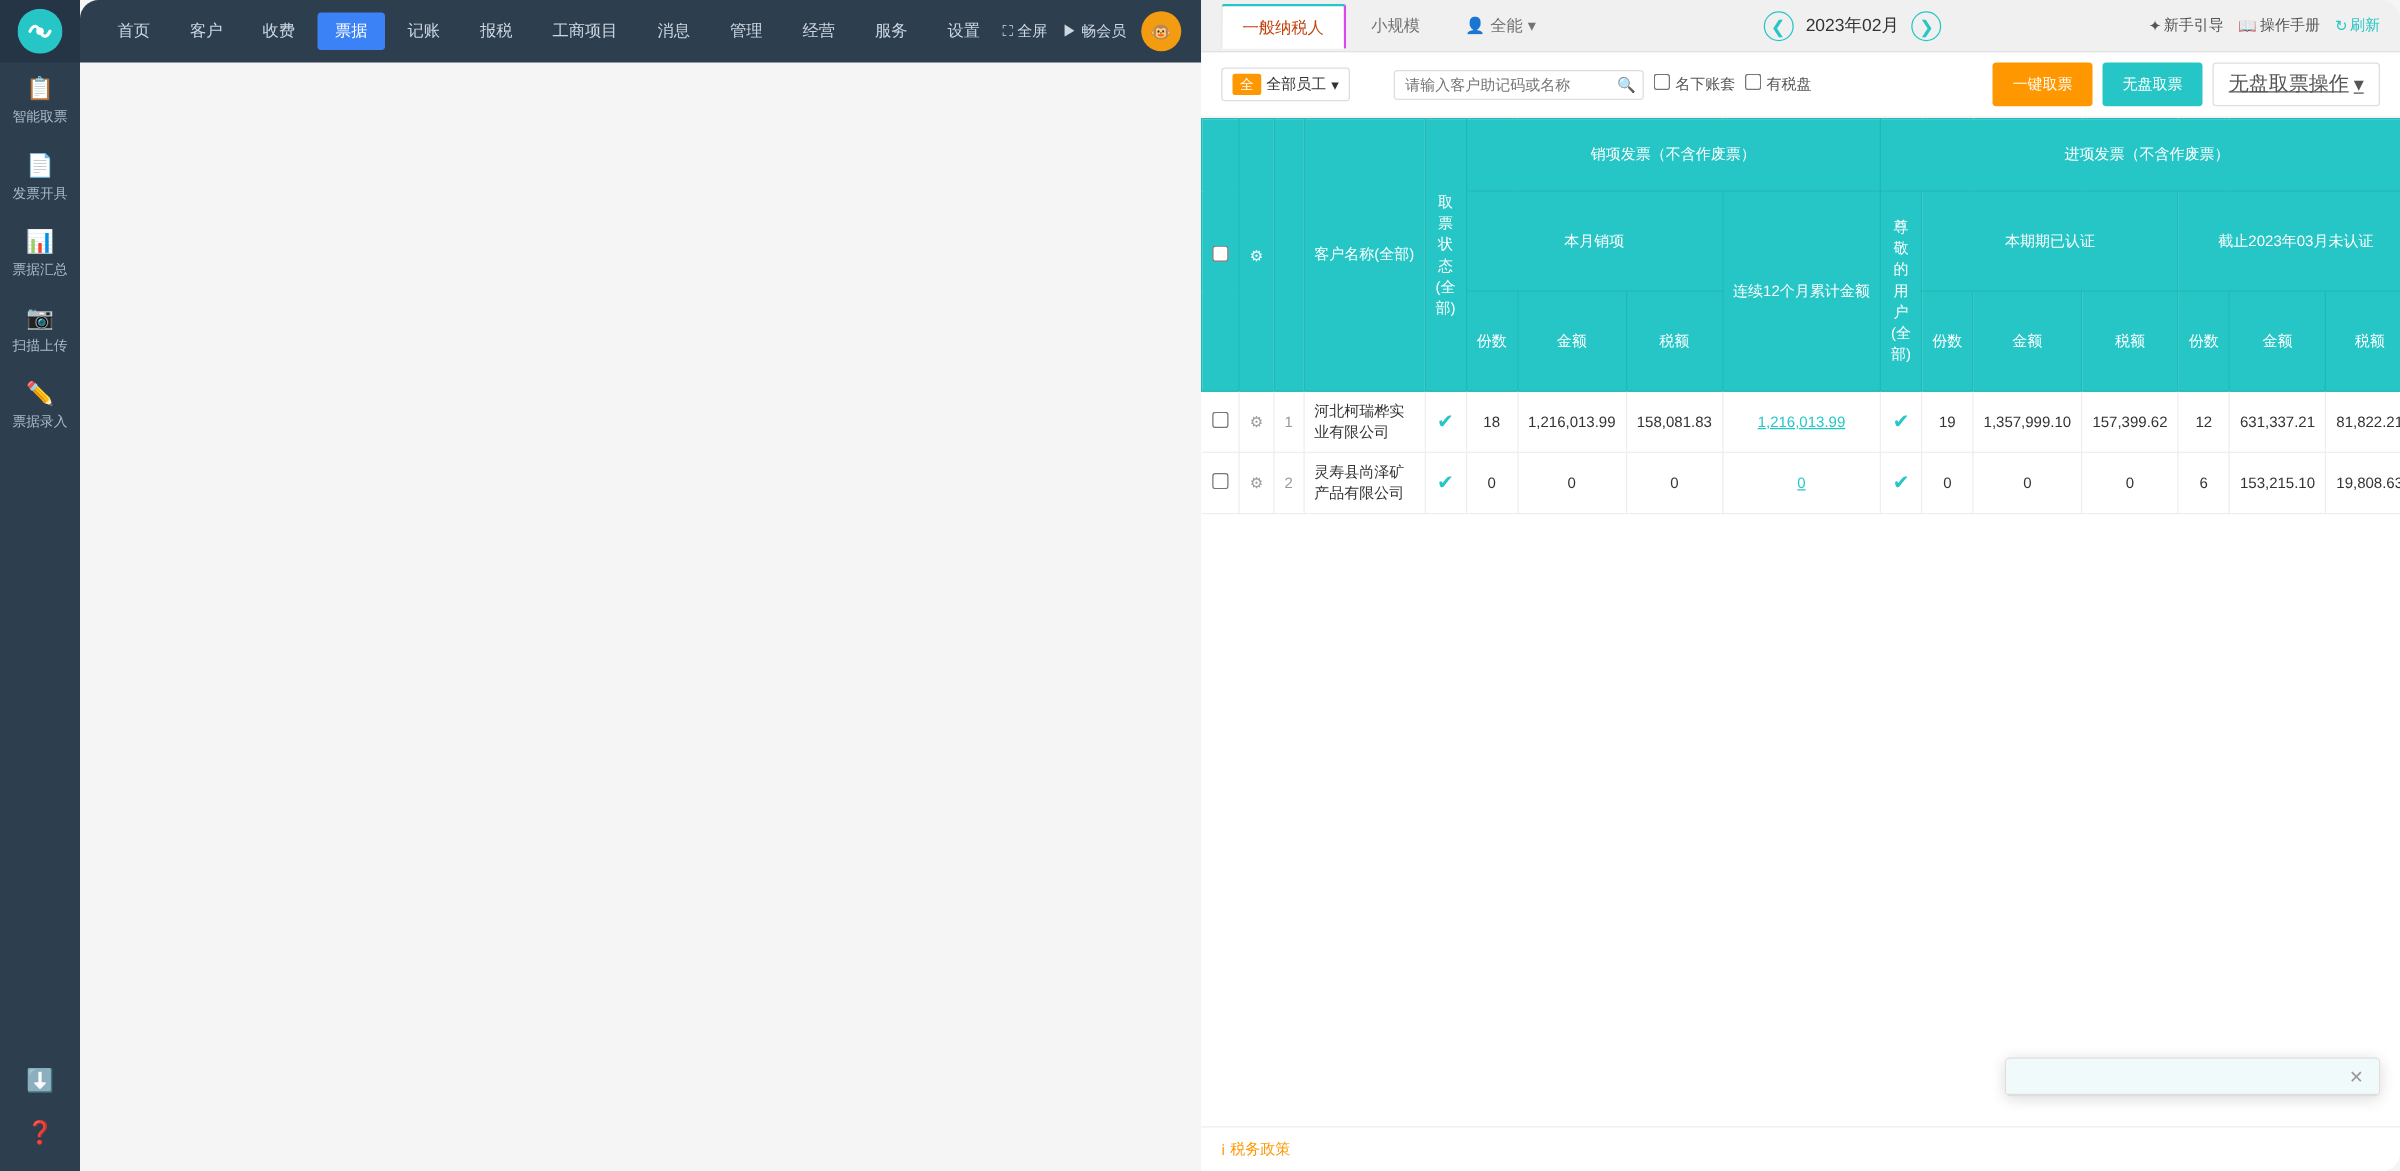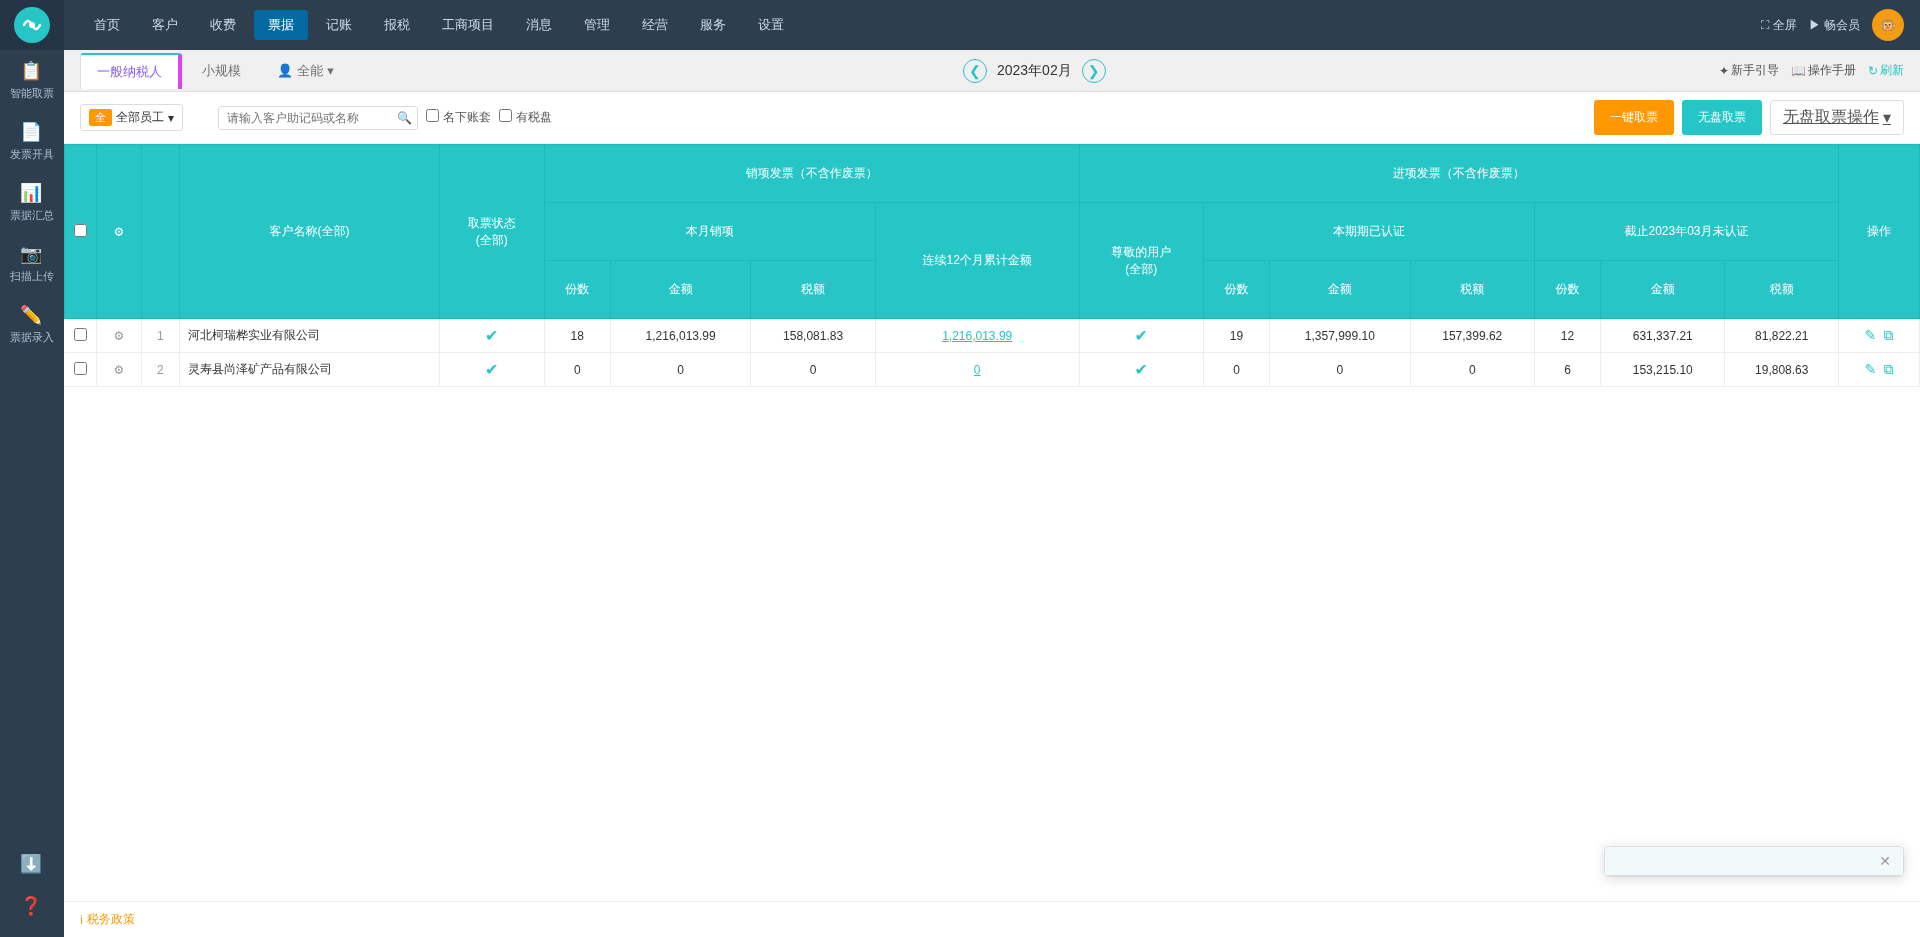--- a/index.html
+++ b/index.html
@@ -42,42 +42,43 @@
       display: flex;
       flex-direction: column;
       align-items: center;
       padding-bottom: 10px;
     }
 
     
     .main {
       flex: 1;
       display: flex;
-      flex-direction: column;
+      flex-direction: row;
       overflow: hidden;
+      border-radius: 15px;
     }
 
     
     .topnav {
       height: 50px;
       background: #2d3e4f;
       display: flex;
       align-items: center;
       padding: 0 16px;
       gap: 4px;
       flex-shrink: 0;
     }
     .topnav-item {
       color: #cdd8e3;
       padding: 6px 14px;
       cursor: pointer;
       font-size: 13px;
       border-radius: 3px;
     }
-    .topnav-item.active { background: #0369a1; color: #fff; border-radius: 3px; }
+    .topnav-item.active { background: #3b82f6; color: #fff; border-radius: 3px; }
     .topnav-right {
       margin-left: auto;
       display: flex;
       align-items: center;
       gap: 12px;
       color: #cdd8e3;
       font-size: 12px;
     }
     .topnav-right span { cursor: pointer; }
     .avatar {
@@ -112,24 +113,24 @@
     .tab-item {
       padding: 8px 16px;
       cursor: pointer;
       font-size: 13px;
       color: #737373;
       border-radius: 3px 3px 0 0;
       display: flex; align-items: center; gap: 4px;
     }
     .tab-item.active {
       background: #fff;
-      color: #8b5cf6;
+      color: #c2410c;
       border-top: 2px solid #26c6c6;
       border-left: 1px solid #ddd;
-      border-right: 4px solid #d946ef;
+      border-right: 2px solid #d946ef;
     }
     .tab-nav-center {
       margin-left: auto;
       display: flex;
       align-items: center;
       gap: 10px;
     }
     .tab-nav-center .nav-btn {
       width: 24px; height: 24px;
       border-radius: 50%;

